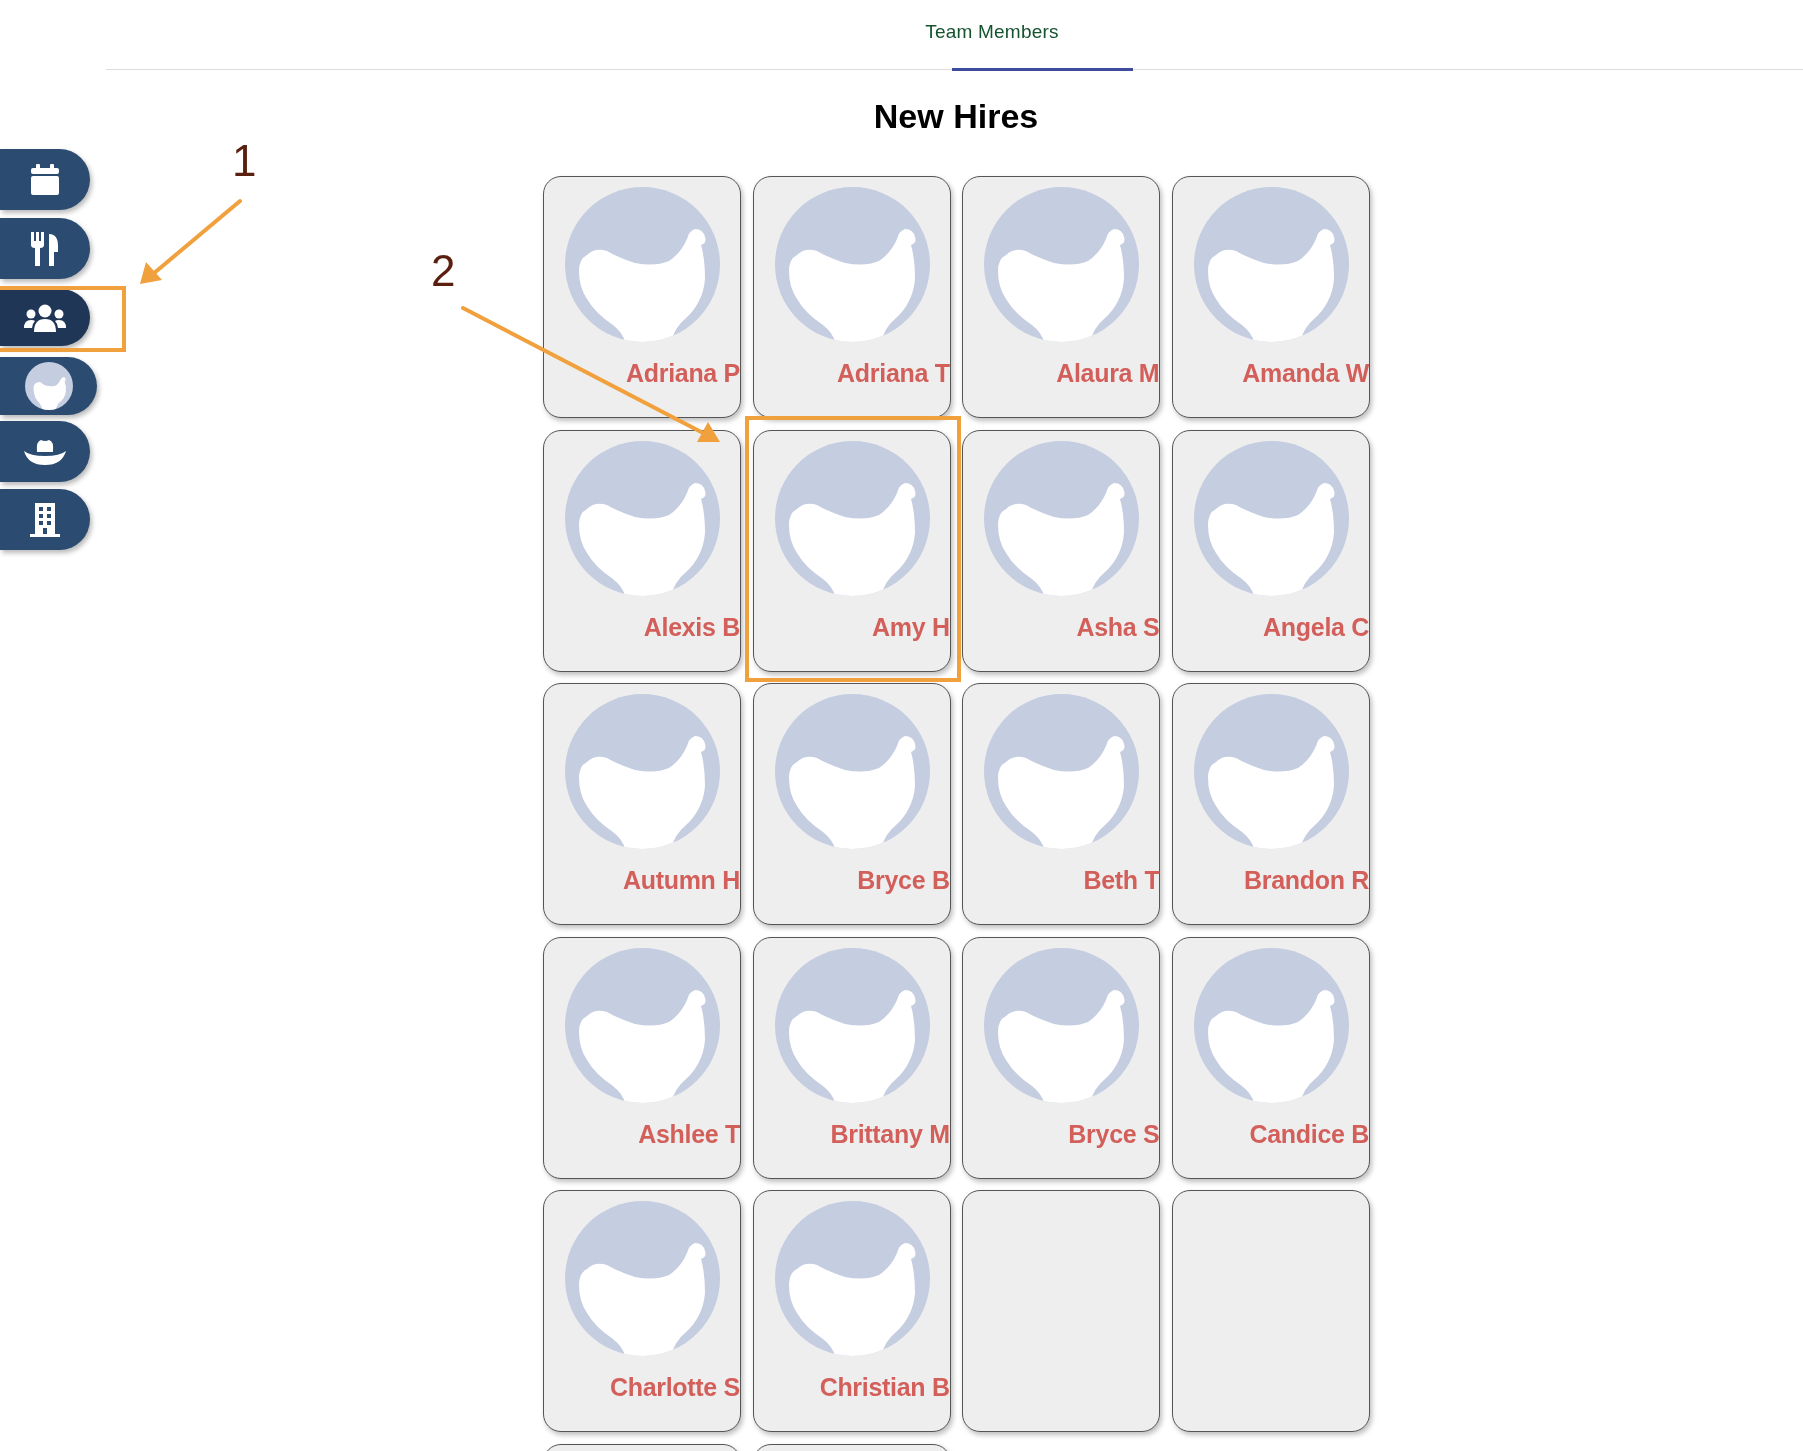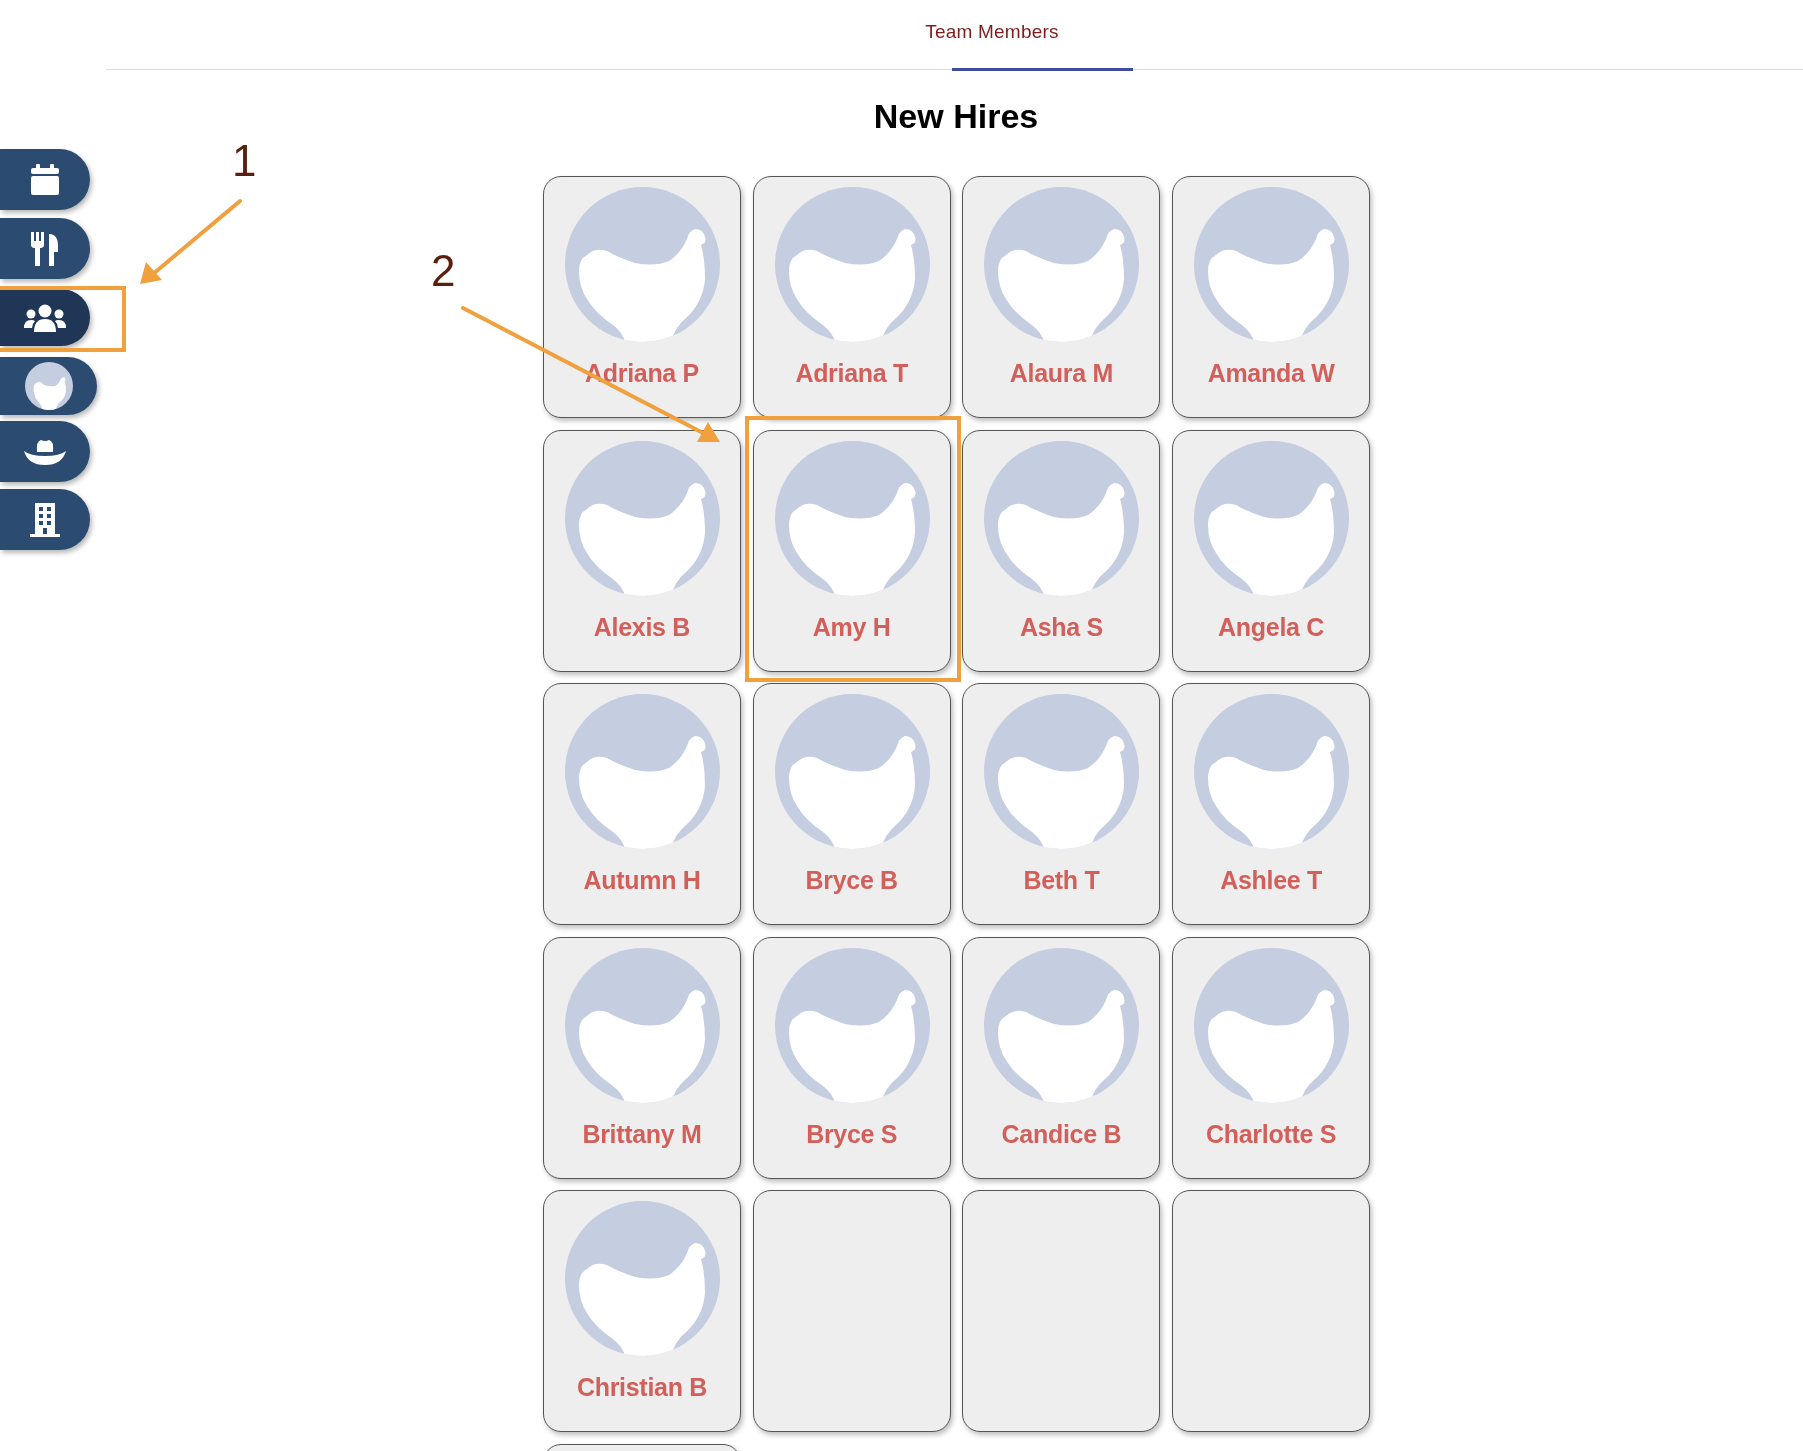--- a/index.html
+++ b/index.html
@@ -2,38 +2,38 @@
 <html><head>
 <meta charset="utf-8">
 <style>
   * { box-sizing: border-box; margin: 0; padding: 0; }
   html, body { width: 1803px; height: 1451px; overflow: hidden; background: #ffffff; }
   body { position: relative; font-family: "Liberation Sans", "DejaVu Sans", sans-serif; }
 
   
   .tab-bar { position: absolute; left: 106px; top: 0; width: 1697px; height: 70px; border-bottom: 1px solid #dcdcdc; }
   .tab { position: absolute; left: 846px; top: 0; width: 181px; height: 70px; cursor: pointer; }
-  .tab-label { position: absolute; left: -60px; top: 21px; width: 200px; text-align: center; font-size: 19px; color: #7f1d1d; letter-spacing: 0.2px; }
+  .tab-label { position: absolute; left: -60px; top: 21px; width: 200px; text-align: center; font-size: 19px; color: #14532d; letter-spacing: 0.2px; }
   .tab-underline { position: absolute; left: 0; bottom: -1px; width: 181px; height: 3px; background: #3f4c9e; }
 
   .page-title { position: absolute; left: 0; top: 97px; width: 1912px; text-align: center; font-size: 34px; font-weight: 700; color: #000; }
 
   
   .sidebar-btn { position: absolute; left: 0; width: 90px; height: 61px; background: #2b4c70; border-radius: 0 31px 31px 0; box-shadow: 2px 3px 5px rgba(0,0,0,0.28); display: flex; align-items: center; justify-content: center; padding-right: 0; cursor: pointer; }
   .sidebar-btn.active { background: #1f3656; }
   .sidebar-btn .ico { position: absolute; left: 45px; top: 50%; transform: translate(-50%,-50%); display: flex; align-items: center; justify-content: center; }
   .sidebar-btn.avatar-btn { width: 97px; }
   .sb-avatar { width: 48px; height: 48px; border-radius: 50%; background: #c5cde0; overflow: hidden; position: relative; }
 
   
   .grid { position: absolute; left: 543px; top: 176px; width: 830px; display: grid; grid-template-columns: repeat(4, 198px); column-gap: 11.7px; row-gap: 11.6px; }
   .card { width: 198px; height: 242px; background: #eeeeee; border: 1px solid #555; border-radius: 18px; box-shadow: 2px 3px 5px rgba(0,0,0,0.25); position: relative; cursor: pointer; }
   .card .avatar { position: absolute; left: 21px; top: 10px; width: 155px; height: 155px; border-radius: 50%; background: #c5cde0; overflow: hidden; }
   .card .avatar svg { position: absolute; left: 0; top: 0; width: 155px; height: 155px; }
-  .card .name { position: absolute; left: 0; width: 100%; top: 182px; text-align: center; font-size: 25px; font-weight: 700; color: #d35f5a; letter-spacing: -0.3px; }
+  .card .name { position: absolute; left: 0; width: 100%; top: 182px; text-align: right; font-size: 25px; font-weight: 700; color: #d35f5a; letter-spacing: -0.3px; }
 
   
   .anno-num { position: absolute; font-size: 44px; color: #5a1f0e; font-family: "Liberation Sans", sans-serif; }
   .anno-box { position: absolute; border: 4px solid #f0a03c; }
   .anno-svg { position: absolute; left: 0; top: 0; width: 1803px; height: 1451px; pointer-events: none; }
 </style>
 </head>
 <body>
 
 <div class="tab-bar">
@@ -201,20 +201,28 @@
     </div>
   <div class="card">
       <div class="avatar">
         <svg viewBox="0 0 155 155">
           <path d="M14 84 Q14 72 22 68 Q30 60 42 64 Q52 70 70 76 Q90 80 104 74 Q116 66 122 52 Q124 44 130 42 Q138 42 140 50 Q142 56 136 58 Q140 72 140 92 Q138 116 120 132 Q110 140 106 155 L60 155 Q58 146 48 138 Q30 126 22 112 Q14 100 14 84 Z" fill="#fff"></path>
         </svg>
       </div>
       <div class="name">Beth T</div>
     </div>
 
+  <div class="card">
+      <div class="avatar">
+        <svg viewBox="0 0 155 155">
+          <path d="M14 84 Q14 72 22 68 Q30 60 42 64 Q52 70 70 76 Q90 80 104 74 Q116 66 122 52 Q124 44 130 42 Q138 42 140 50 Q142 56 136 58 Q140 72 140 92 Q138 116 120 132 Q110 140 106 155 L60 155 Q58 146 48 138 Q30 126 22 112 Q14 100 14 84 Z" fill="#fff"></path>
+        </svg>
+      </div>
+      <div class="name">Brandon R</div>
+    </div>
   <div class="card">
       <div class="avatar">
         <svg viewBox="0 0 155 155">
           <path d="M14 84 Q14 72 22 68 Q30 60 42 64 Q52 70 70 76 Q90 80 104 74 Q116 66 122 52 Q124 44 130 42 Q138 42 140 50 Q142 56 136 58 Q140 72 140 92 Q138 116 120 132 Q110 140 106 155 L60 155 Q58 146 48 138 Q30 126 22 112 Q14 100 14 84 Z" fill="#fff"></path>
         </svg>
       </div>
       <div class="name">Ashlee T</div>
     </div>
   <div class="card">
       <div class="avatar">

